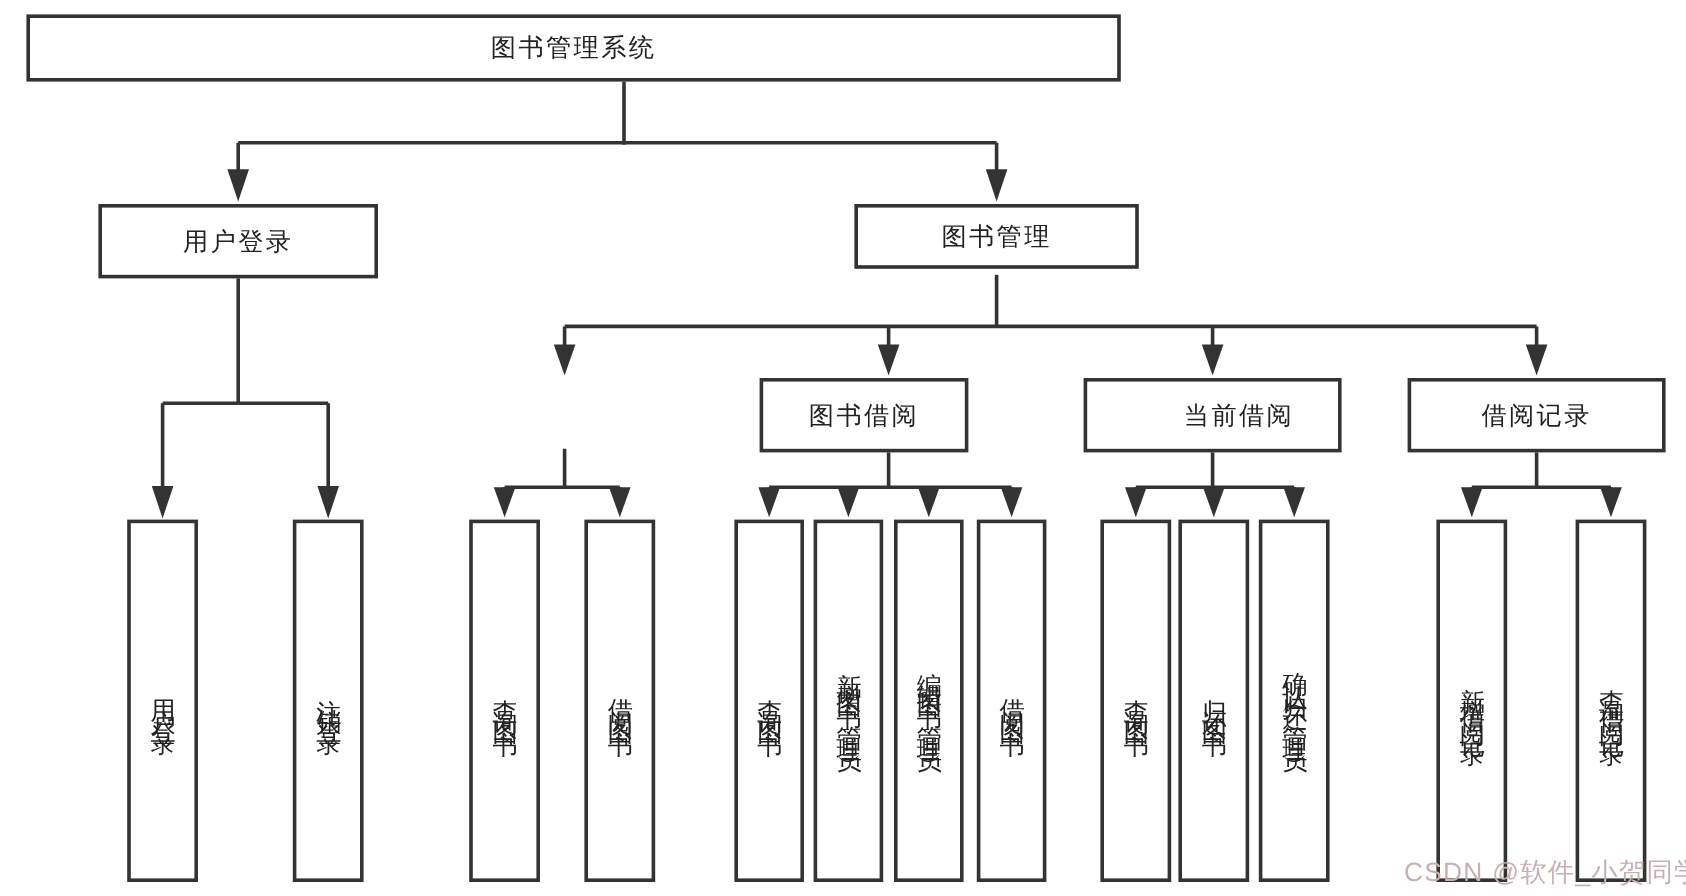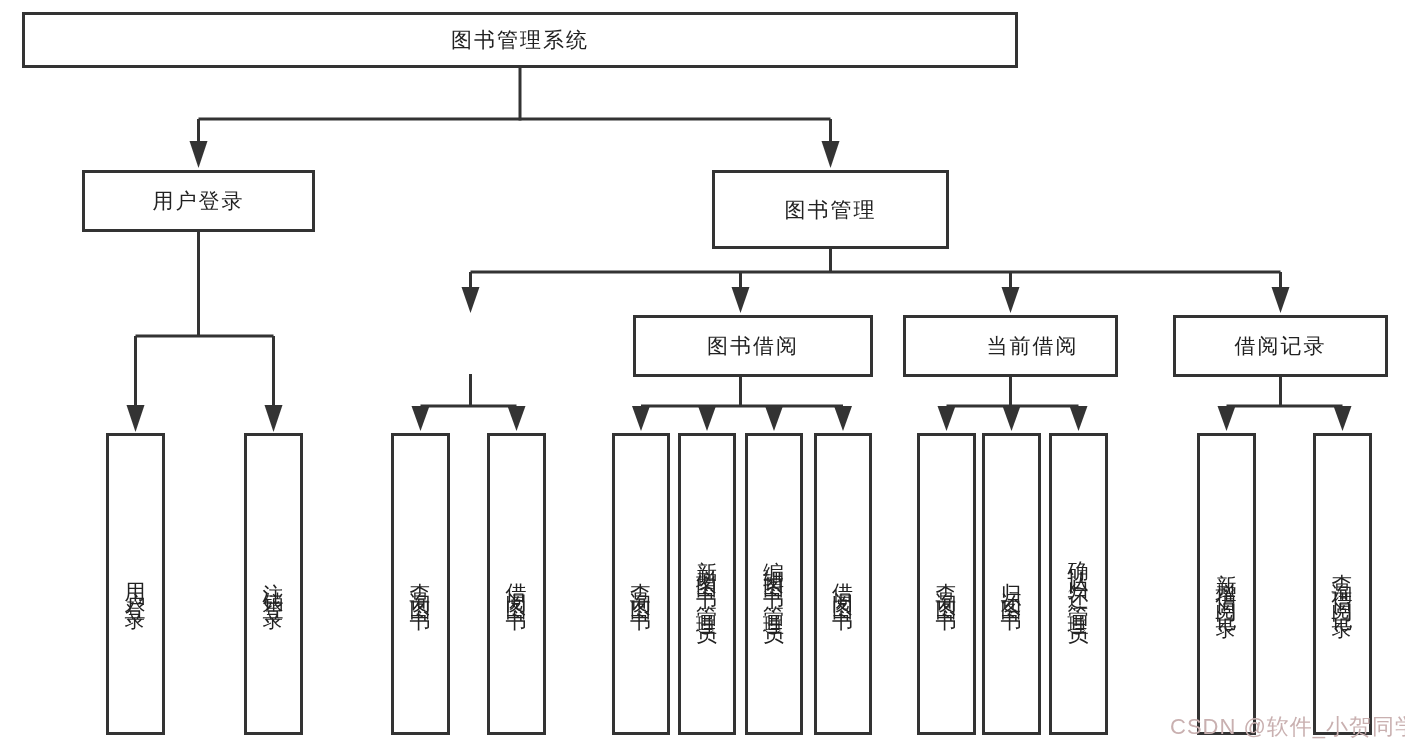--- a/index.html
+++ b/index.html
@@ -11,25 +11,25 @@
   .box {
     position:absolute; background:#fff; border:3px solid #333; box-sizing:border-box;
     display:flex; align-items:center; justify-content:center; text-align:center;
   }
   .h-box { font-size:21px; letter-spacing:2px; white-space:nowrap; }
   .v-box span {
     writing-mode:vertical-lr; text-orientation:mixed;
     font-size:21px; letter-spacing:9px; line-height:1;
   }
   
-  #root      { left:22px;  top:12px;  width:996px; height:56px; }
+  #root      { left:22px;  top:12px;  width:912px; height:56px; }
   #n-login   { left:82px;  top:170px; width:233px; height:62px; }
-  #n-mgmt    { left:712px; top:170px; width:237px; height:79px; }
+  #n-mgmt    { left:712px; top:170px; width:237px; height:54px; }
   #n-newbook { left:363px; top:315px; width:215px; height:62px; }
-  #n-borrow  { left:633px; top:315px; width:240px; height:62px; }
+  #n-borrow  { left:633px; top:315px; width:174px; height:62px; }
   #n-current { left:903px; top:315px; width:215px; height:62px;padding-left:44px; }
   #n-records { left:1173px;top:315px; width:215px; height:62px; }
   .leaf      { top:433px; height:302px; }
   #l-login1  { left:106px;  width:59px; }
   #l-login2  { left:244px;  width:59px; }
   #l-nb1     { left:391px;  width:59px; }
   #l-nb2     { left:487px;  width:59px; }
   #l-bw1     { left:612px;  width:58px; }
   #l-bw2     { left:678px;  width:58px; }
   #l-bw3     { left:745px;  width:58px; }

